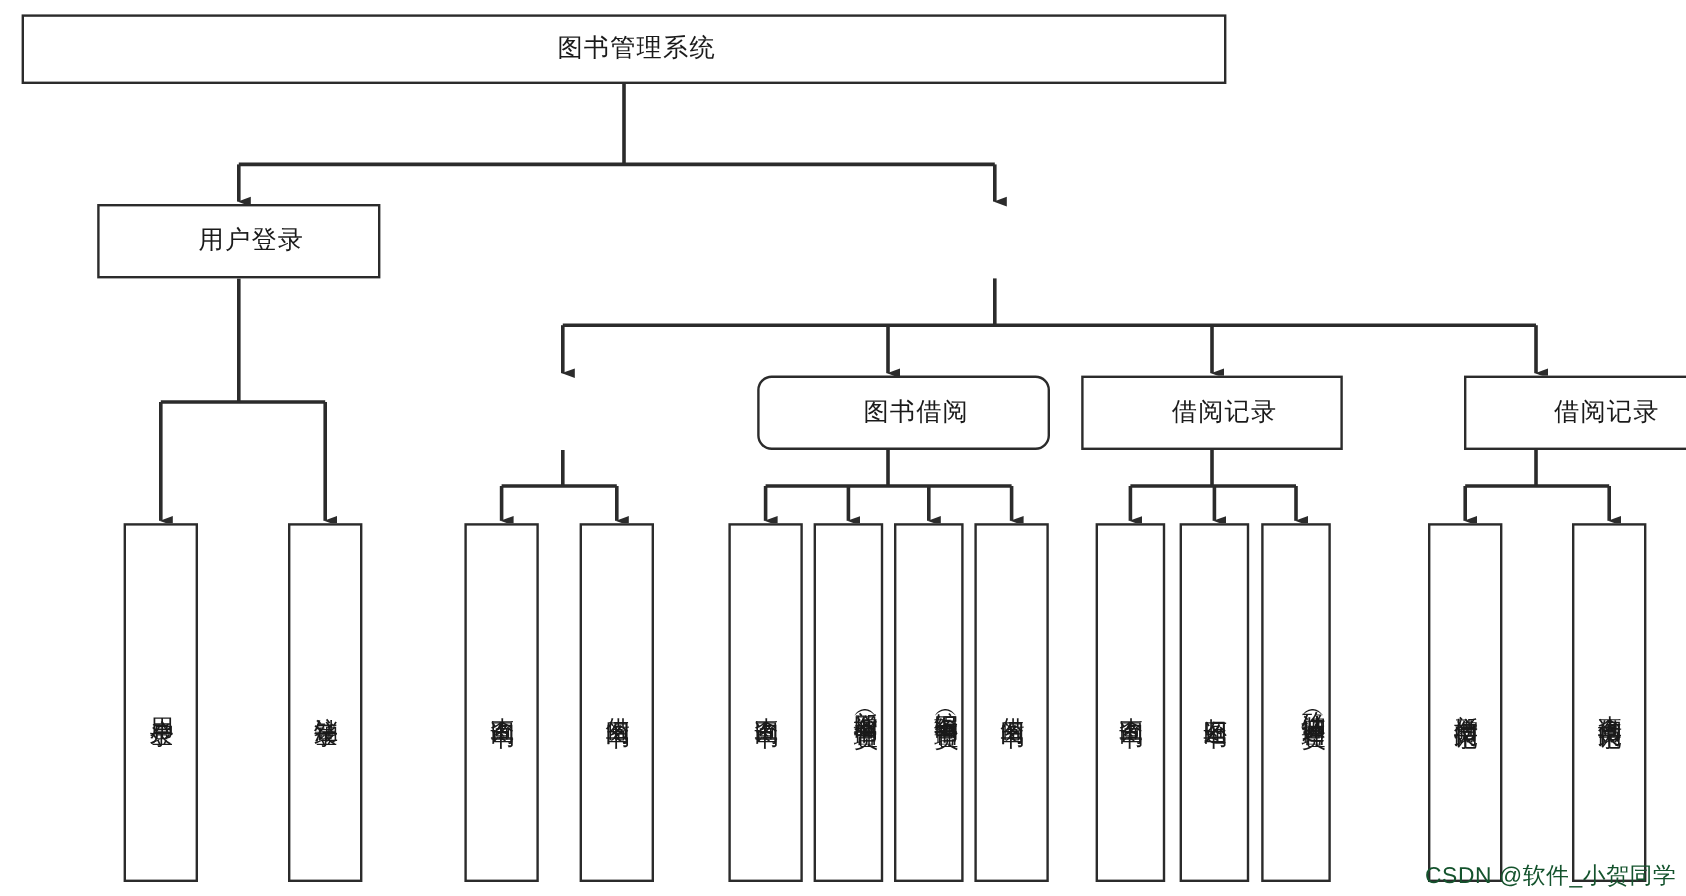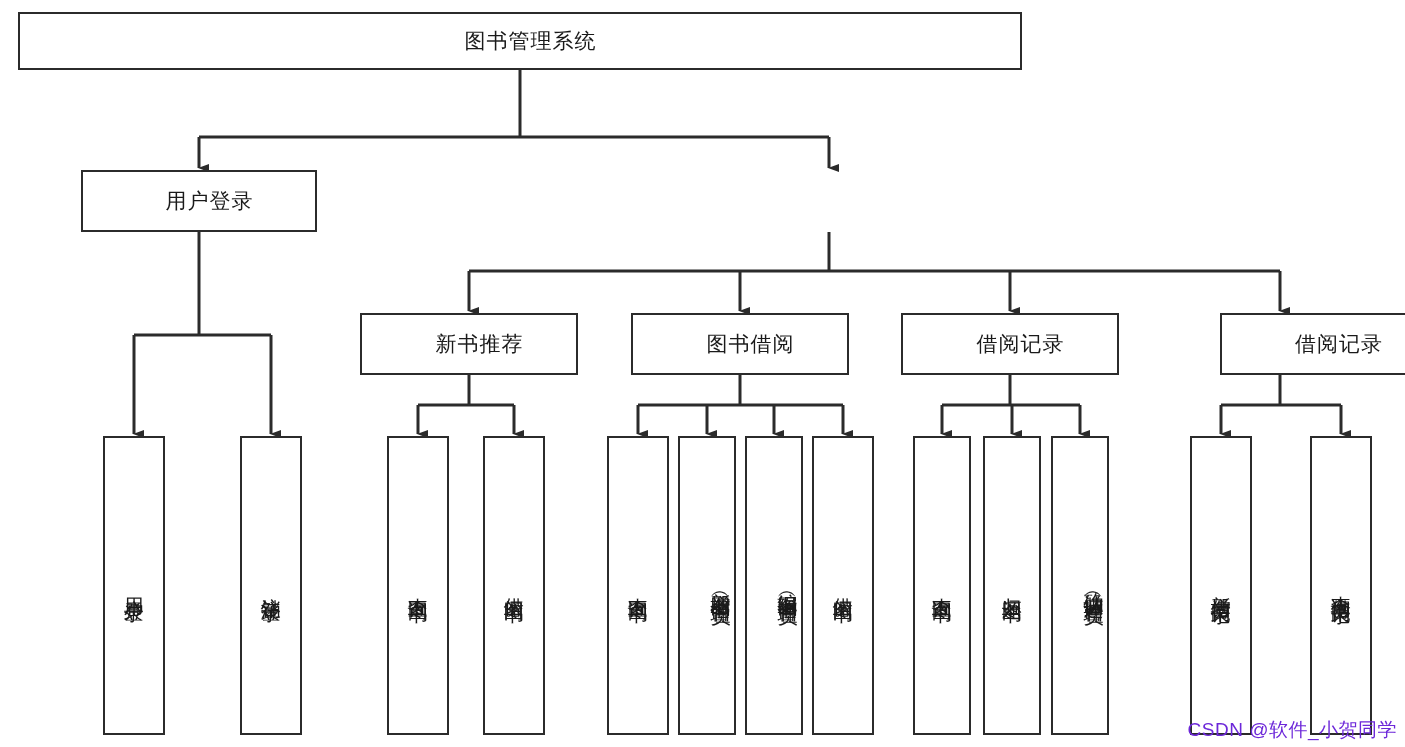--- a/index.html
+++ b/index.html
@@ -57,21 +57,21 @@
     white-space: nowrap;
   }
   .node.v.align-top {
     align-items: flex-start;
   }
   .watermark {
     position: absolute;
     right: 8px;
     bottom: 4px;
     font-size: 19px;
-    color: #6d28d9;
+    color: #14532d;
     letter-spacing: 0.5px;
     z-index: 5;
     white-space: nowrap;
   }
 </style>
 </head>
 <body>
 
 <div id="canvas">
 
@@ -128,24 +128,21 @@
   </svg>
 
   <div class="node h" style="left:18px; top:12px; width:1004px; height:58px;">
     <span>图书管理系统</span>
   </div>
 
   <div class="node h" style="left:81px; top:170px; width:236px; height:62px;">
     <span>用户登录</span>
   </div>
 
-  <div class="node h" style="left:360px; top:313px; width:218px; height:62px;">
-    <span>新书推荐</span>
-  </div>
-  <div class="node h" style="left:631px; top:313px; width:218px; height:62px;">
+  <div class="node h" style="left:631px; top:313px; width:244px; height:62px;border-radius:12px;">
     <span>图书借阅</span>
   </div>
   <div class="node h" style="left:901px; top:313px; width:218px; height:62px;">
     <span>借阅记录</span>
   </div>
   <div class="node h" style="left:1172px; top:313px; width:217px; height:62px;margin-left:48px;">
     <span>借阅记录</span>
   </div>
 
   <div class="node v" style="left:103px; top:436px; width:62px; height:299px;">

